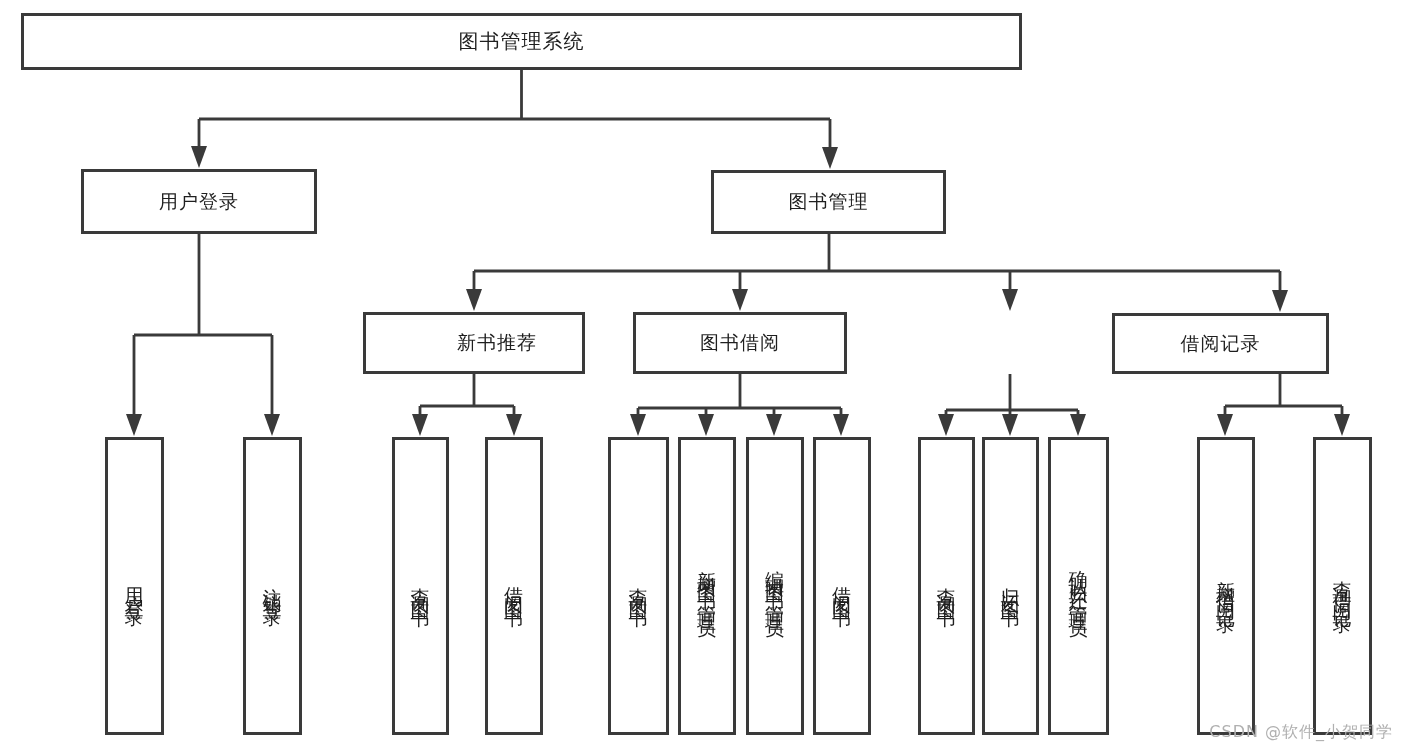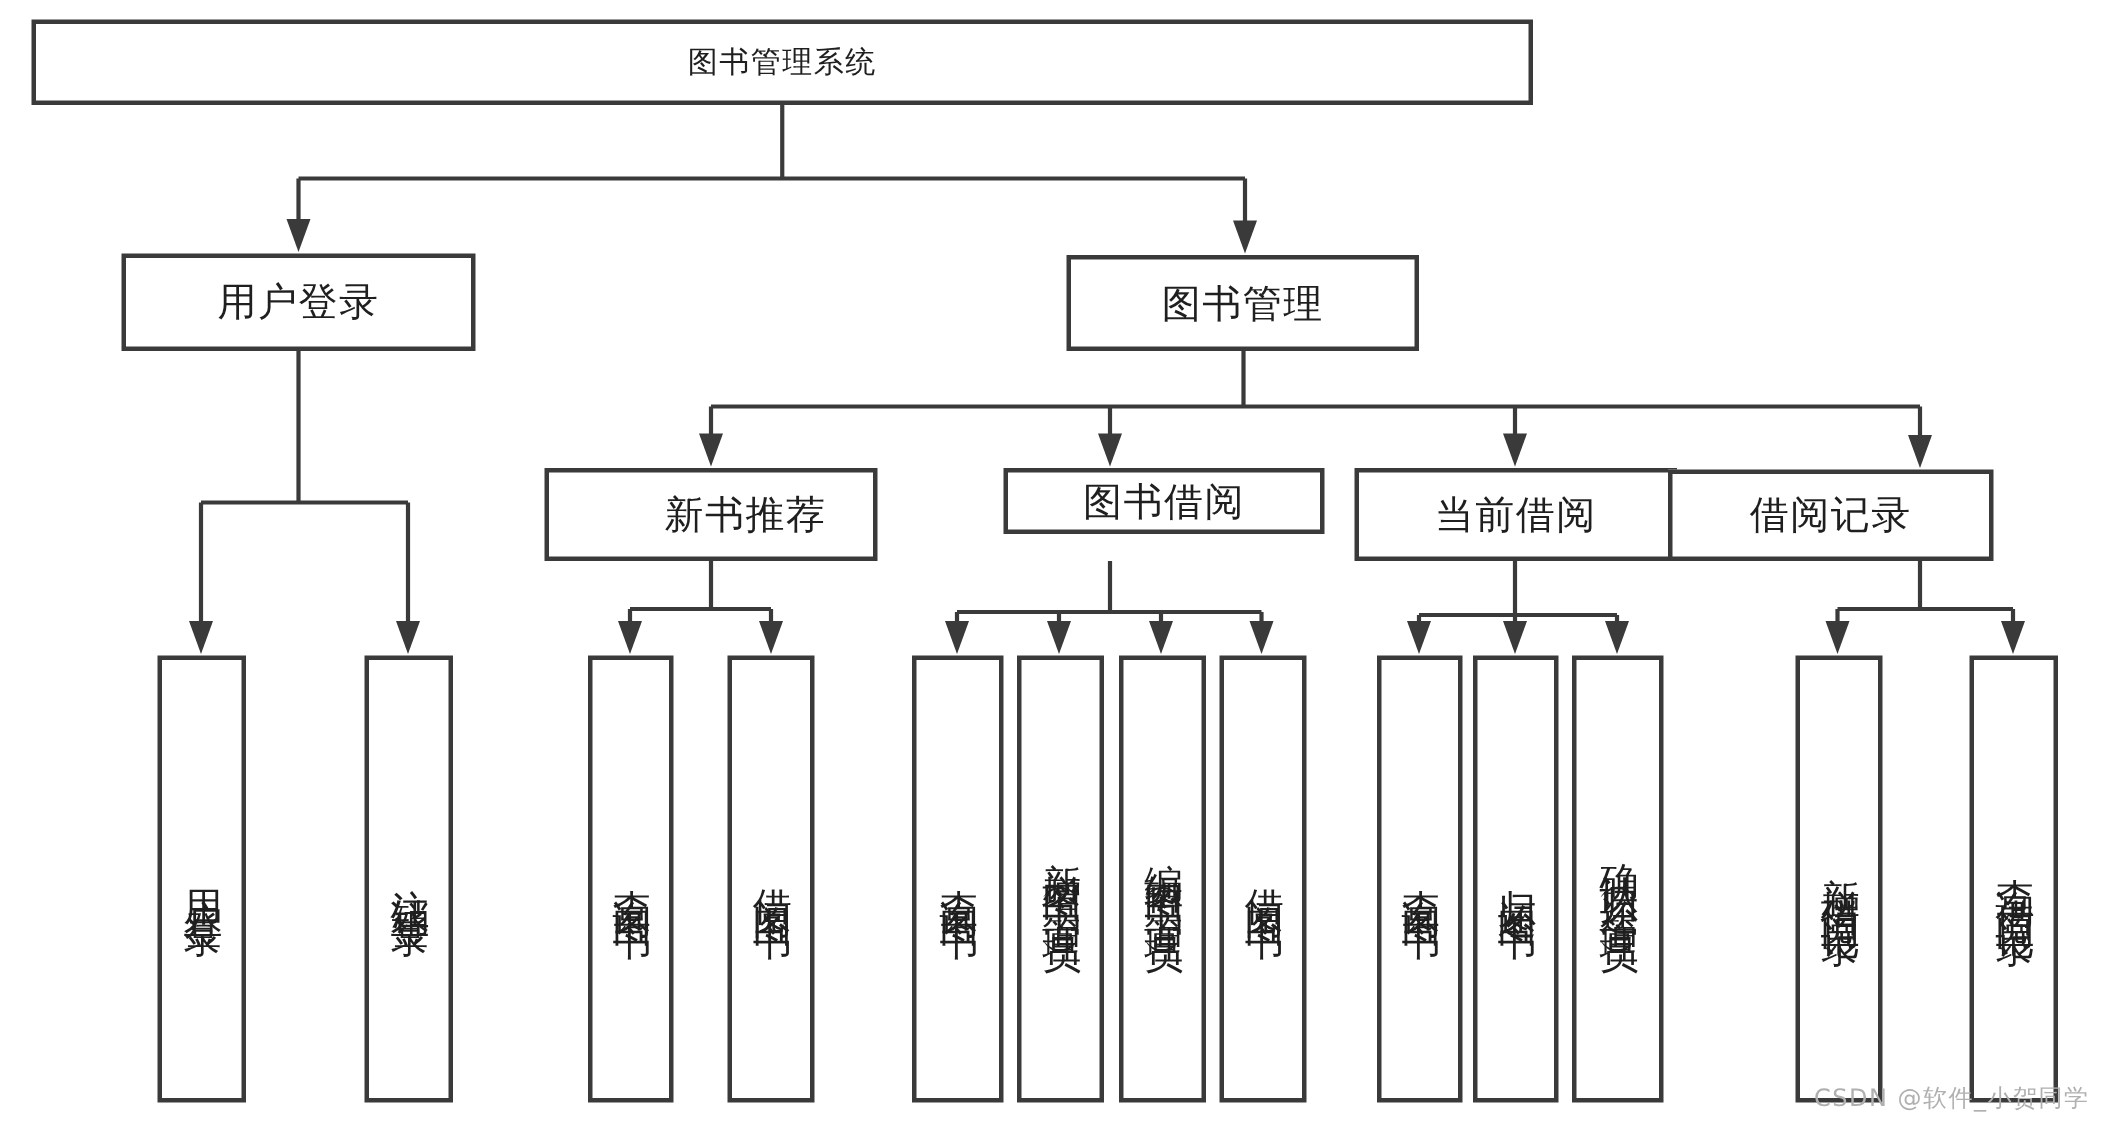--- a/index.html
+++ b/index.html
@@ -27,35 +27,35 @@
     color: var(--line);
   }
   .node {
     position: absolute;
     border: 3px solid var(--line);
     background: #fff;
     display: flex;
     align-items: center;
     justify-content: center;
     color: var(--text);
-    font-size: 26px;
+    font-size: 19px;
     letter-spacing: 1px;
   }
   .node.vert span {
     writing-mode: vertical-rl;
     text-orientation: mixed;
     letter-spacing: 7px;
     line-height: 1.1;
   }
   
   .n-root           { left: 21px;   top: 13px;  width: 1001px; height: 57px; font-size: 20px; }
   .n-user-login     { left: 81px;   top: 169px; width: 236px;  height: 65px; }
   .n-book-mgmt      { left: 711px;  top: 170px; width: 235px;  height: 64px; text-align: right; }
   .n-new-book-rec   { left: 363px;  top: 312px; width: 222px;  height: 62px; padding-left: 46px; }
-  .n-book-borrow    { left: 633px;  top: 312px; width: 214px;  height: 44px; margin-left: 36px; }
+  .n-book-borrow    { left: 633px;  top: 312px; width: 214px;  height: 62px; }
   .n-current-borrow { left: 903px;  top: 312px; width: 215px;  height: 62px; }
   .n-borrow-record  { left: 1112px; top: 313px; width: 217px;  height: 61px; text-align: center; }
   
   .leaf { top: 437px; height: 298px; }
   .l-u1  { left: 105px;  width: 59px; }
   .l-u2  { left: 243px;  width: 59px; }
   .l-n1  { left: 392px;  width: 57px; }
   .l-n2  { left: 485px;  width: 58px; }
   .l-b1  { left: 608px;  width: 61px; }
   .l-b2  { left: 678px;  width: 58px; }
@@ -128,23 +128,20 @@
   <div class="node n-book-mgmt">
     <span>图书管理</span>
   </div>
 
   <div class="node n-new-book-rec">
     <span>新书推荐</span>
   </div>
   <div class="node n-book-borrow">
     <span>图书借阅</span>
   </div>
-  <div class="node n-current-borrow">
-    <span>当前借阅</span>
-  </div>
   <div class="node n-borrow-record">
     <span>借阅记录</span>
   </div>
 
   <div class="node vert leaf l-u1">
     <span>用户登录</span>
   </div>
   <div class="node vert leaf l-u2">
     <span>注销登录</span>
   </div>

